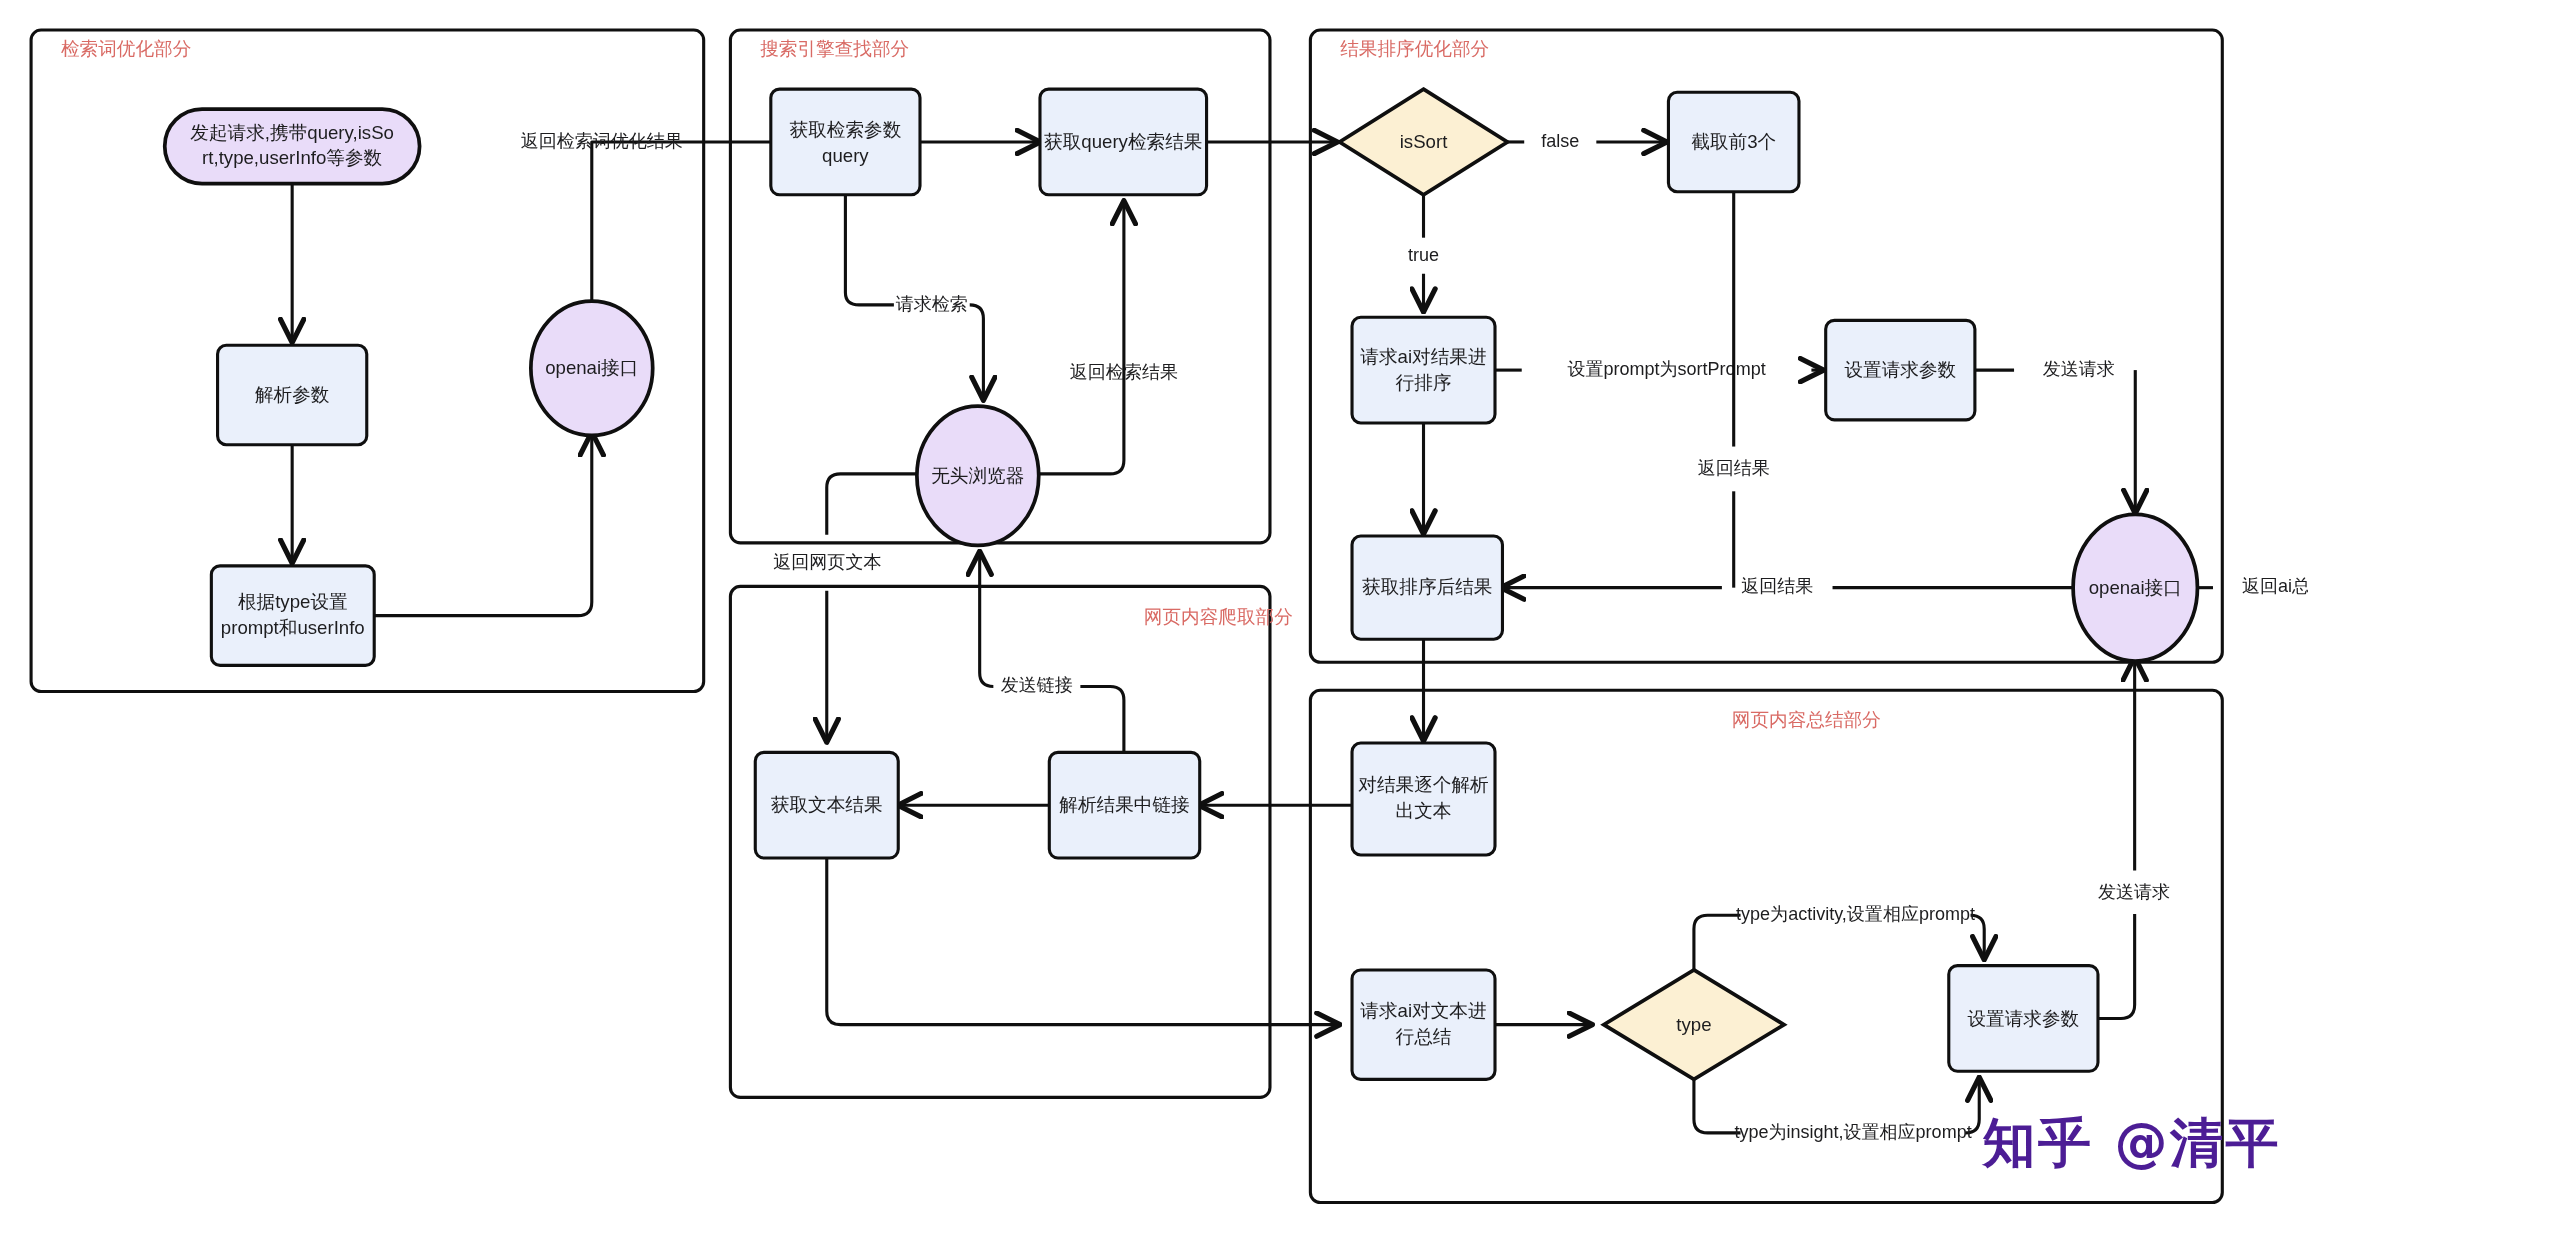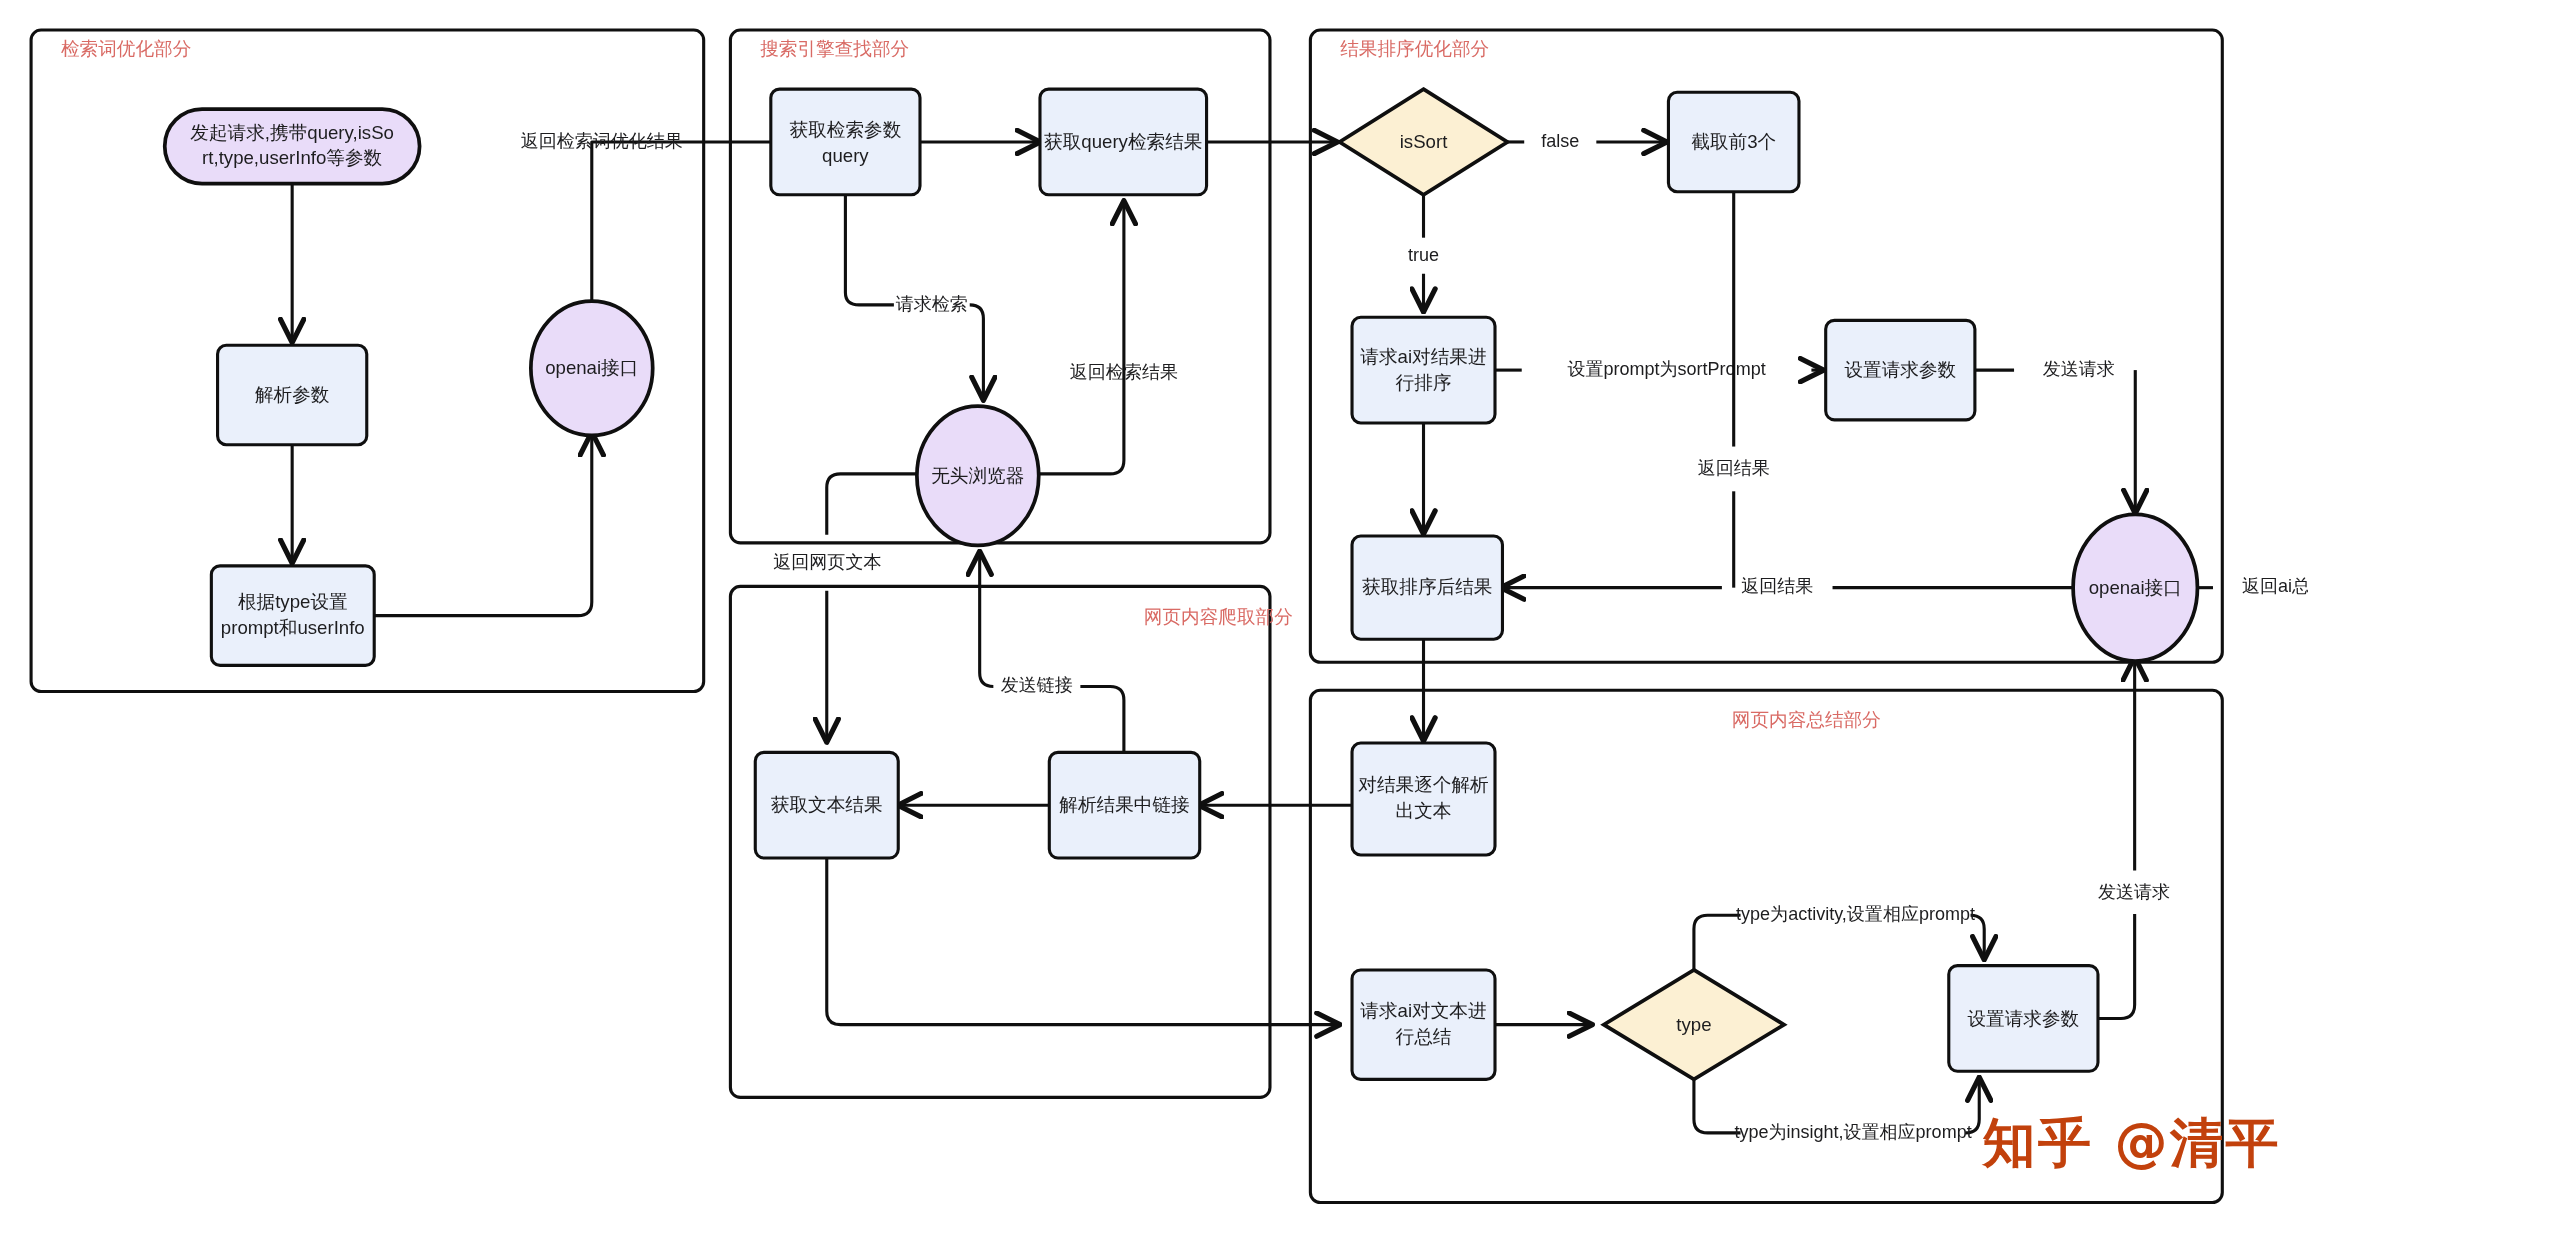--- a/index.html
+++ b/index.html
@@ -8,21 +8,21 @@
   svg#flow{position:absolute;left:0;top:0;width:2576px;height:1235px;}
   .grp-rect{fill:#ffffff;stroke:#0f0f0f;stroke-width:5;}
   .grp-label{fill:#d96a64;font-size:30px;font-family:"Liberation Sans","DejaVu Sans",sans-serif;}
   .node-rect{fill:#eaf0fb;stroke:#0f0f0f;stroke-width:5;}
   .node-round{fill:#e9dcf9;stroke:#0f0f0f;stroke-width:6;}
   .node-circ{fill:#e9dcf9;stroke:#0f0f0f;stroke-width:6;}
   .node-dia{fill:#fcf0d3;stroke:#0f0f0f;stroke-width:6;}
   .node-text{fill:#1d1d1f;font-size:30px;font-family:"Liberation Sans","DejaVu Sans",sans-serif;text-anchor:middle;dominant-baseline:middle;}
   .edge{fill:none;stroke:#0f0f0f;stroke-width:5;stroke-linecap:butt;stroke-linejoin:round;}
   .edge-lbl{fill:#1d1d1f;font-size:29px;font-family:"Liberation Sans","DejaVu Sans",sans-serif;text-anchor:middle;dominant-baseline:middle;}
-  .wm{position:absolute;right:27px;bottom:55px;color:#c2410c;font-size:53px;font-weight:bold;letter-spacing:2.5px;font-family:"DejaVu Sans","Liberation Sans",sans-serif;user-select:none;}
+  .wm{position:absolute;right:27px;bottom:55px;color:#4c1d95;font-size:53px;font-weight:bold;letter-spacing:2.5px;font-family:"DejaVu Sans","Liberation Sans",sans-serif;user-select:none;}
 </style>
 </head>
 <body>
 
 <div id="stage">
   <svg id="flow" viewBox="0 0 4144 1986">
     <defs>
       <marker id="arrow" viewBox="0 0 12 12" refX="10" refY="6" markerWidth="9" markerHeight="9" orient="auto-start-reverse">
         <path d="M 1 1 L 11 6 L 1 11" fill="none" stroke="#0f0f0f" stroke-width="2.2" stroke-linecap="round" stroke-linejoin="round"></path>
       </marker>

